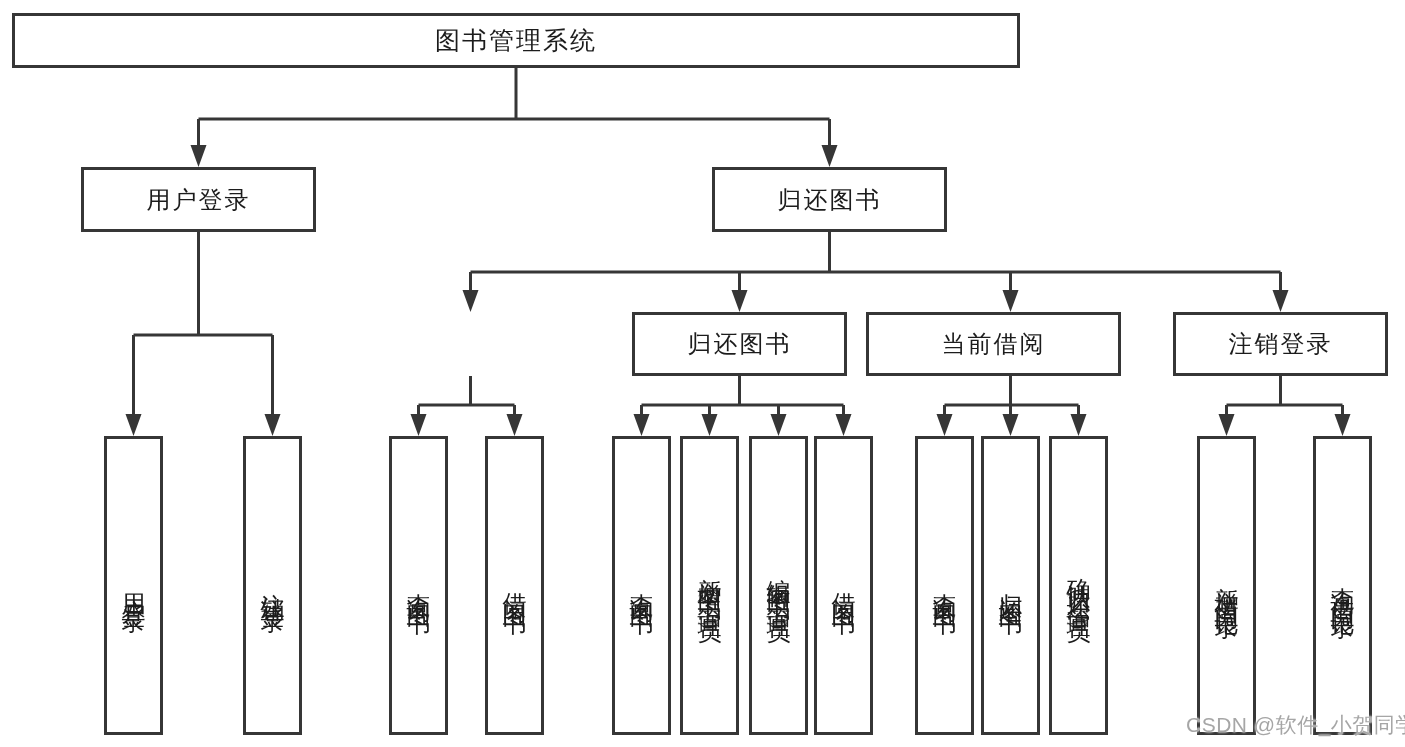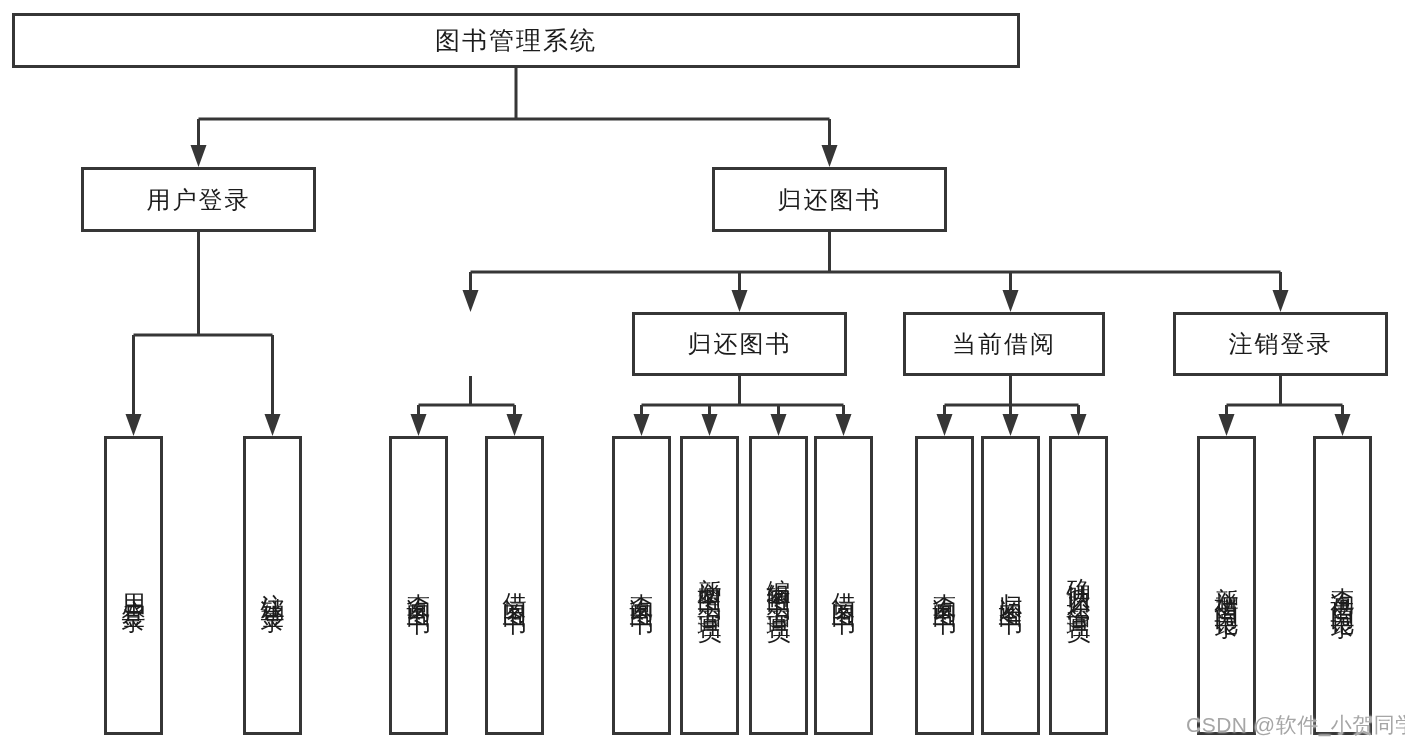--- a/index.html
+++ b/index.html
@@ -59,21 +59,21 @@
   <div class="node h" style="left:81px;top:167px;width:235px;height:65px">
     <span>用户登录</span>
   </div>
   <div class="node h" style="left:712px;top:167px;width:235px;height:65px">
     <span>归还图书</span>
   </div>
 
   <div class="node h" style="left:632px;top:312px;width:215px;height:64px">
     <span>归还图书</span>
   </div>
-  <div class="node h" style="left:903px;top:312px;width:202px;height:64px">
+  <div class="node h" style="left:866px;top:312px;width:255px;height:64px">
     <span>当前借阅</span>
   </div>
   <div class="node h" style="left:1173px;top:312px;width:215px;height:64px">
     <span>注销登录</span>
   </div>
 
   <div class="node v" style="left:104px;top:436px;width:59px;height:299px">
     <span>用户登录</span>
   </div>
   <div class="node v" style="left:243px;top:436px;width:59px;height:299px">

